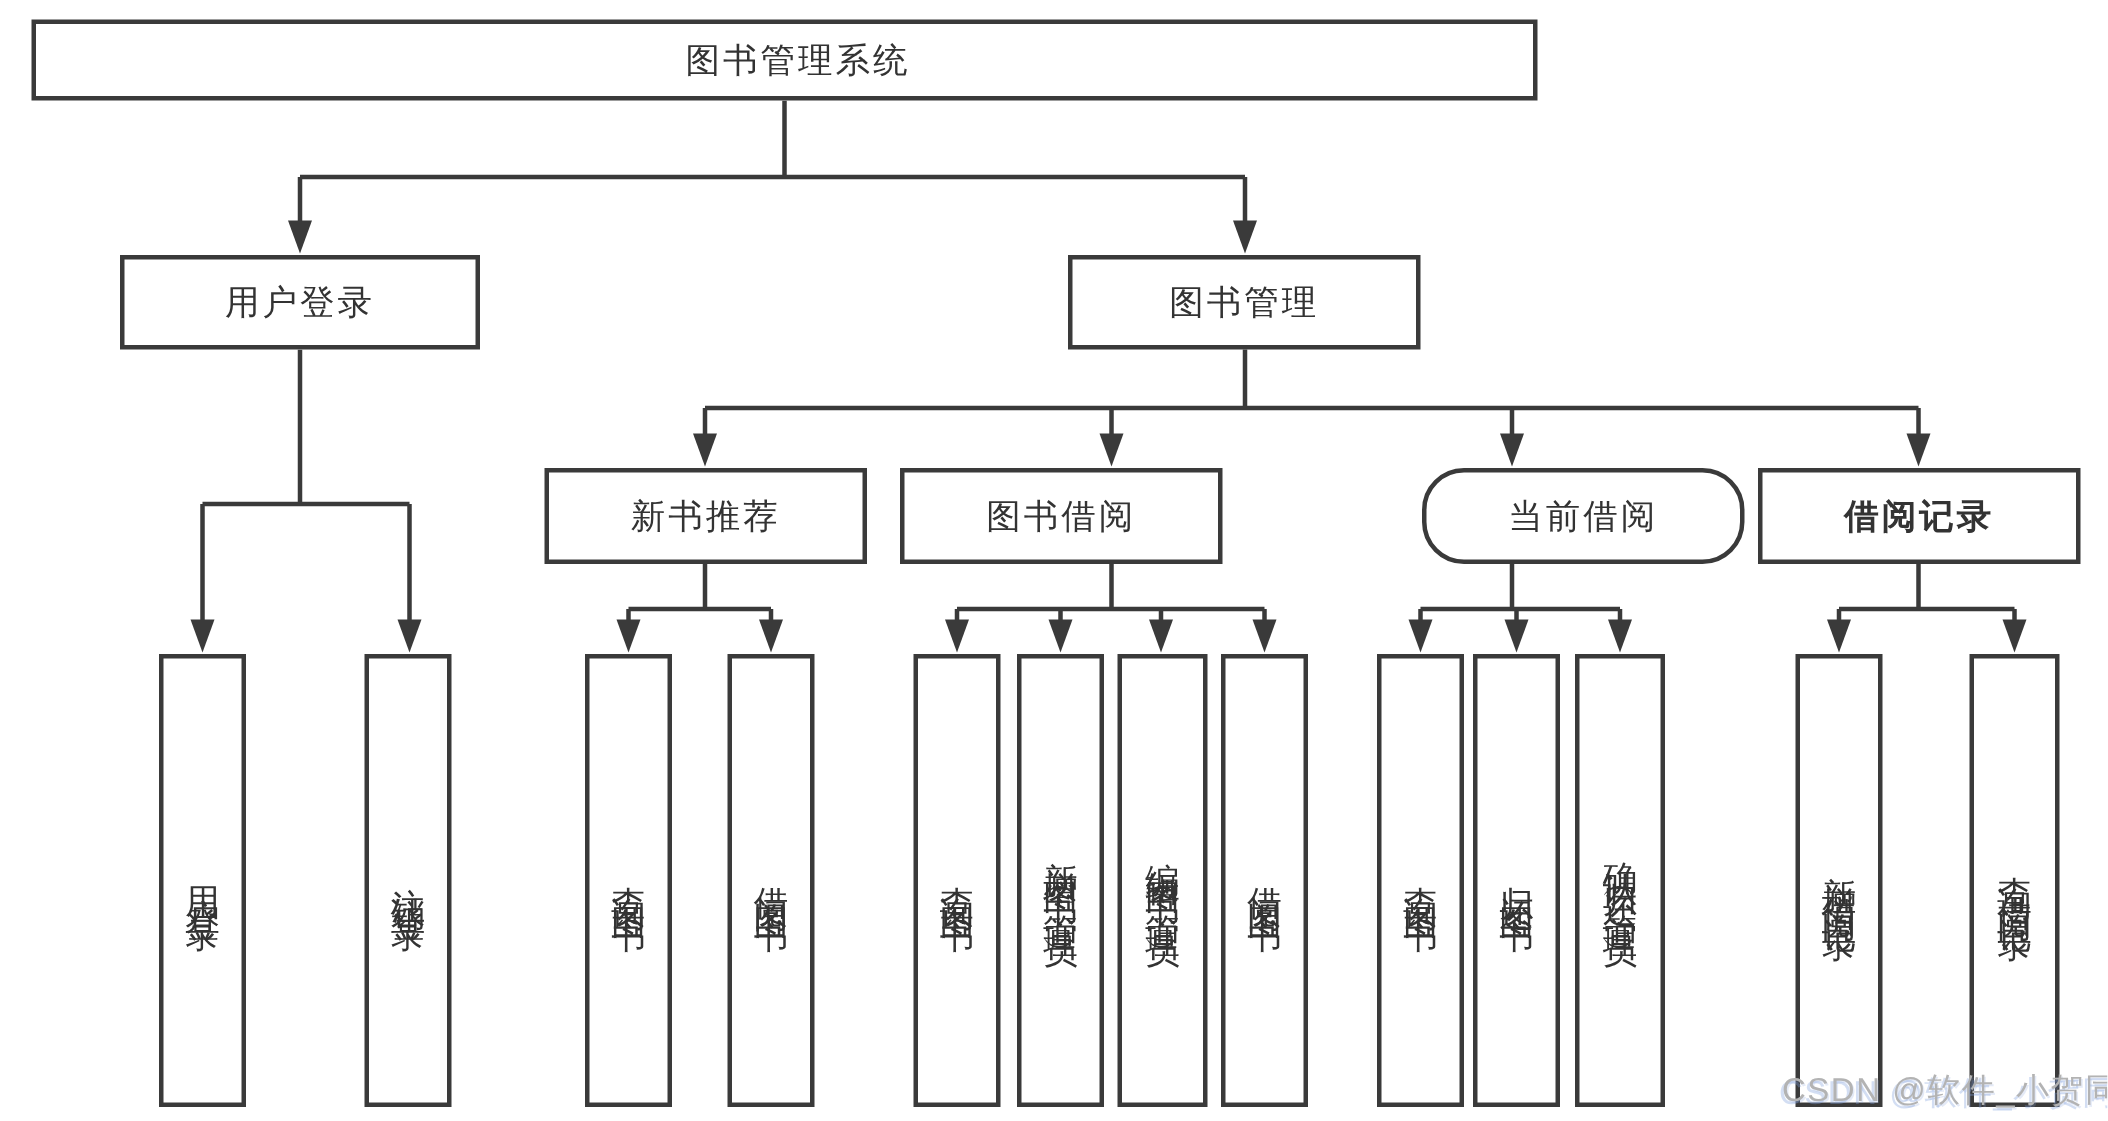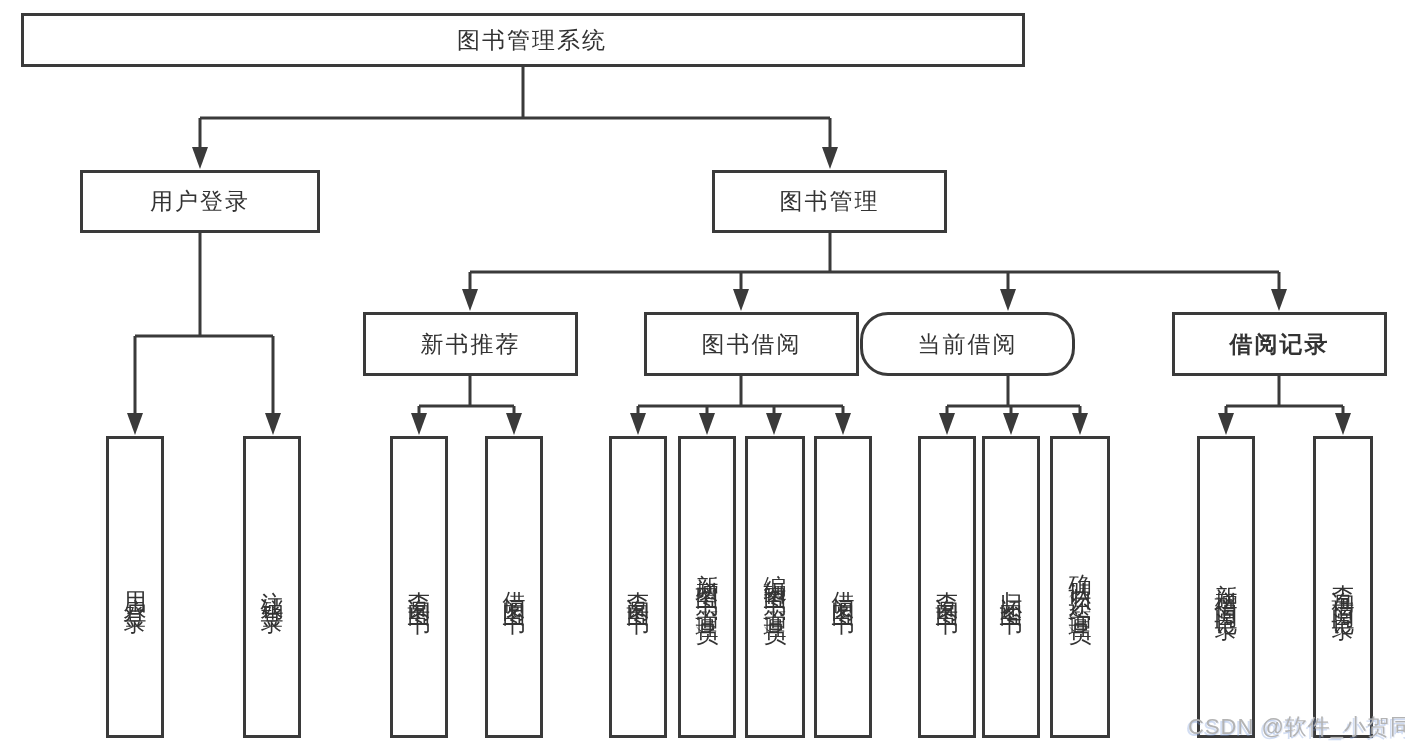--- a/index.html
+++ b/index.html
@@ -28,21 +28,21 @@
     color:var(--text);
     font-size:23px;
     letter-spacing:2px;
     white-space:nowrap;
     z-index:2;
   }
   .node.root   {left:21px;  top:13px;  width:1004px; height:54px;padding-left:18px;}
   .node.lvl2-0 {left:80px;  top:170px; width:240px;  height:63px;}
   .node.lvl2-1 {left:712px; top:170px; width:235px;  height:63px;}
   .node.lvl3   {top:312px;  height:64px; width:215px;}
-  .node.l3-0{left:363px;} .node.l3-1{left:644px;} .node.l3-2{left:860px;border-radius:28px;} .node.l3-3{left:1172px;font-weight:bold;}
+  .node.l3-0{left:363px;} .node.l3-1{left:600px;} .node.l3-2{left:948px;border-radius:28px;} .node.l3-3{left:1172px;font-weight:bold;}
   .leaf{
     position:absolute;
     box-sizing:border-box;
     border:3px solid var(--line);
     background:var(--box-bg);
     top:436px;height:302px;width:58px;
     display:flex;align-items:center;justify-content:center;
     z-index:2;
   }
   .leaf span{

